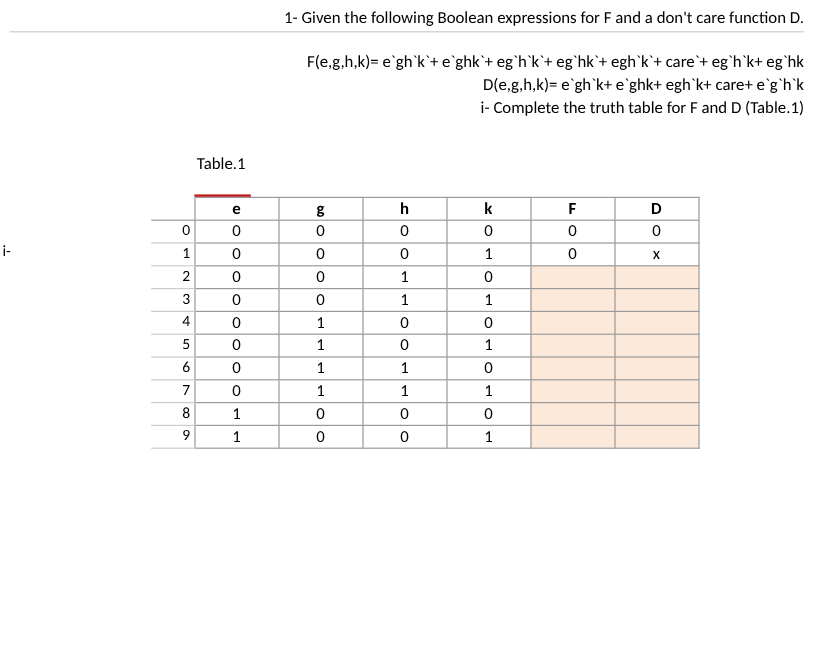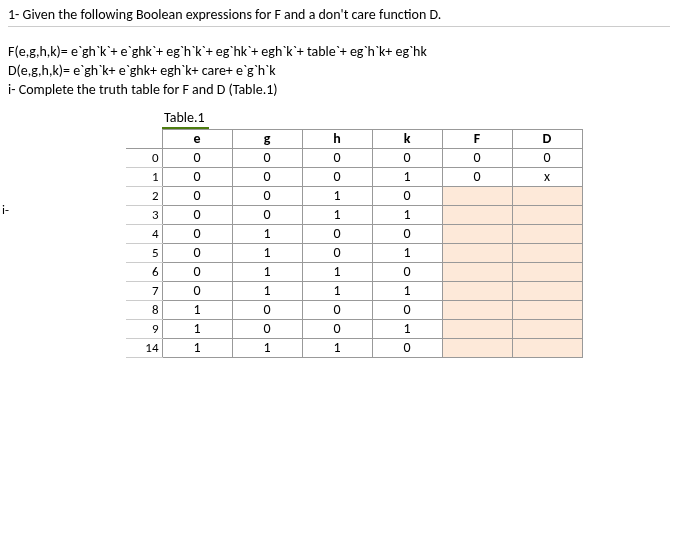--- a/index.html
+++ b/index.html
@@ -13,32 +13,33 @@
   }
   .sheet {
     position: relative;
     padding: 6px 8px 8px 8px;
   }
   .problem {
     margin-bottom: 8px;
   }
   .line {
     line-height: 1.35;
+    text-align: right;
   }
   .row-sep {
     border-bottom: 1px solid #ccc;
     height: 0;
     margin: 1px 0;
   }
   .table-title {
-    margin-top: 1px;
+    margin-top: 20px;
     margin-left: 154px;
-    border-bottom: 2px solid #4d7c0f;
+    border-bottom: 2px solid #b91c1c;
     display: inline-block;
-    padding: 0 4px 1px 2px;
+    padding: 0 4px 17px 2px;
   }
   table.truth {
     border-collapse: collapse;
     margin-left: 118px;
     margin-top: 0;
   }
   table.truth th, table.truth td {
     border: 1px solid #999;
     text-align: center;
     height: 19px;
@@ -77,21 +78,21 @@
 </style>
 </head>
 <body>
 
 <div class="sheet">
 
   <div class="problem">
     <div class="line">1-   Given the following Boolean expressions for F and a don't care function D.</div>
     <div class="row-sep"></div>
     <div class="row-sep" style="border:none;height:14px"></div>
-    <div class="line">F(e,g,h,k)=  e`gh`k`+ e`ghk`+ eg`h`k`+ eg`hk`+ egh`k`+ table`+ eg`h`k+ eg`hk</div>
+    <div class="line">F(e,g,h,k)=  e`gh`k`+ e`ghk`+ eg`h`k`+ eg`hk`+ egh`k`+ care`+ eg`h`k+ eg`hk</div>
     <div class="line">D(e,g,h,k)=  e`gh`k+ e`ghk+ egh`k+ care+ e`g`h`k</div>
     <div class="line">i-   Complete the truth table for F and D (Table.1)</div>
   </div>
 
   <div class="sidebar-i">i-</div>
 
   <div class="table-title">Table.1</div>
 
   <table class="truth">
     <thead>
@@ -189,25 +190,16 @@
         </tr>
         <tr>
           <td class="idxcol">9</td>
           <td class="c-e">1</td>
           <td class="c-g">0</td>
           <td class="c-h">0</td>
           <td class="c-k">1</td>
           <td class="c-f shade"></td>
           <td class="c-d shade"></td>
         </tr>
-        <tr>
-          <td class="idxcol">14</td>
-          <td class="c-e">1</td>
-          <td class="c-g">1</td>
-          <td class="c-h">1</td>
-          <td class="c-k">0</td>
-          <td class="c-f shade"></td>
-          <td class="c-d shade"></td>
-        </tr>
       </tbody>
   </table>
 
 </div>
 
 </body></html>

